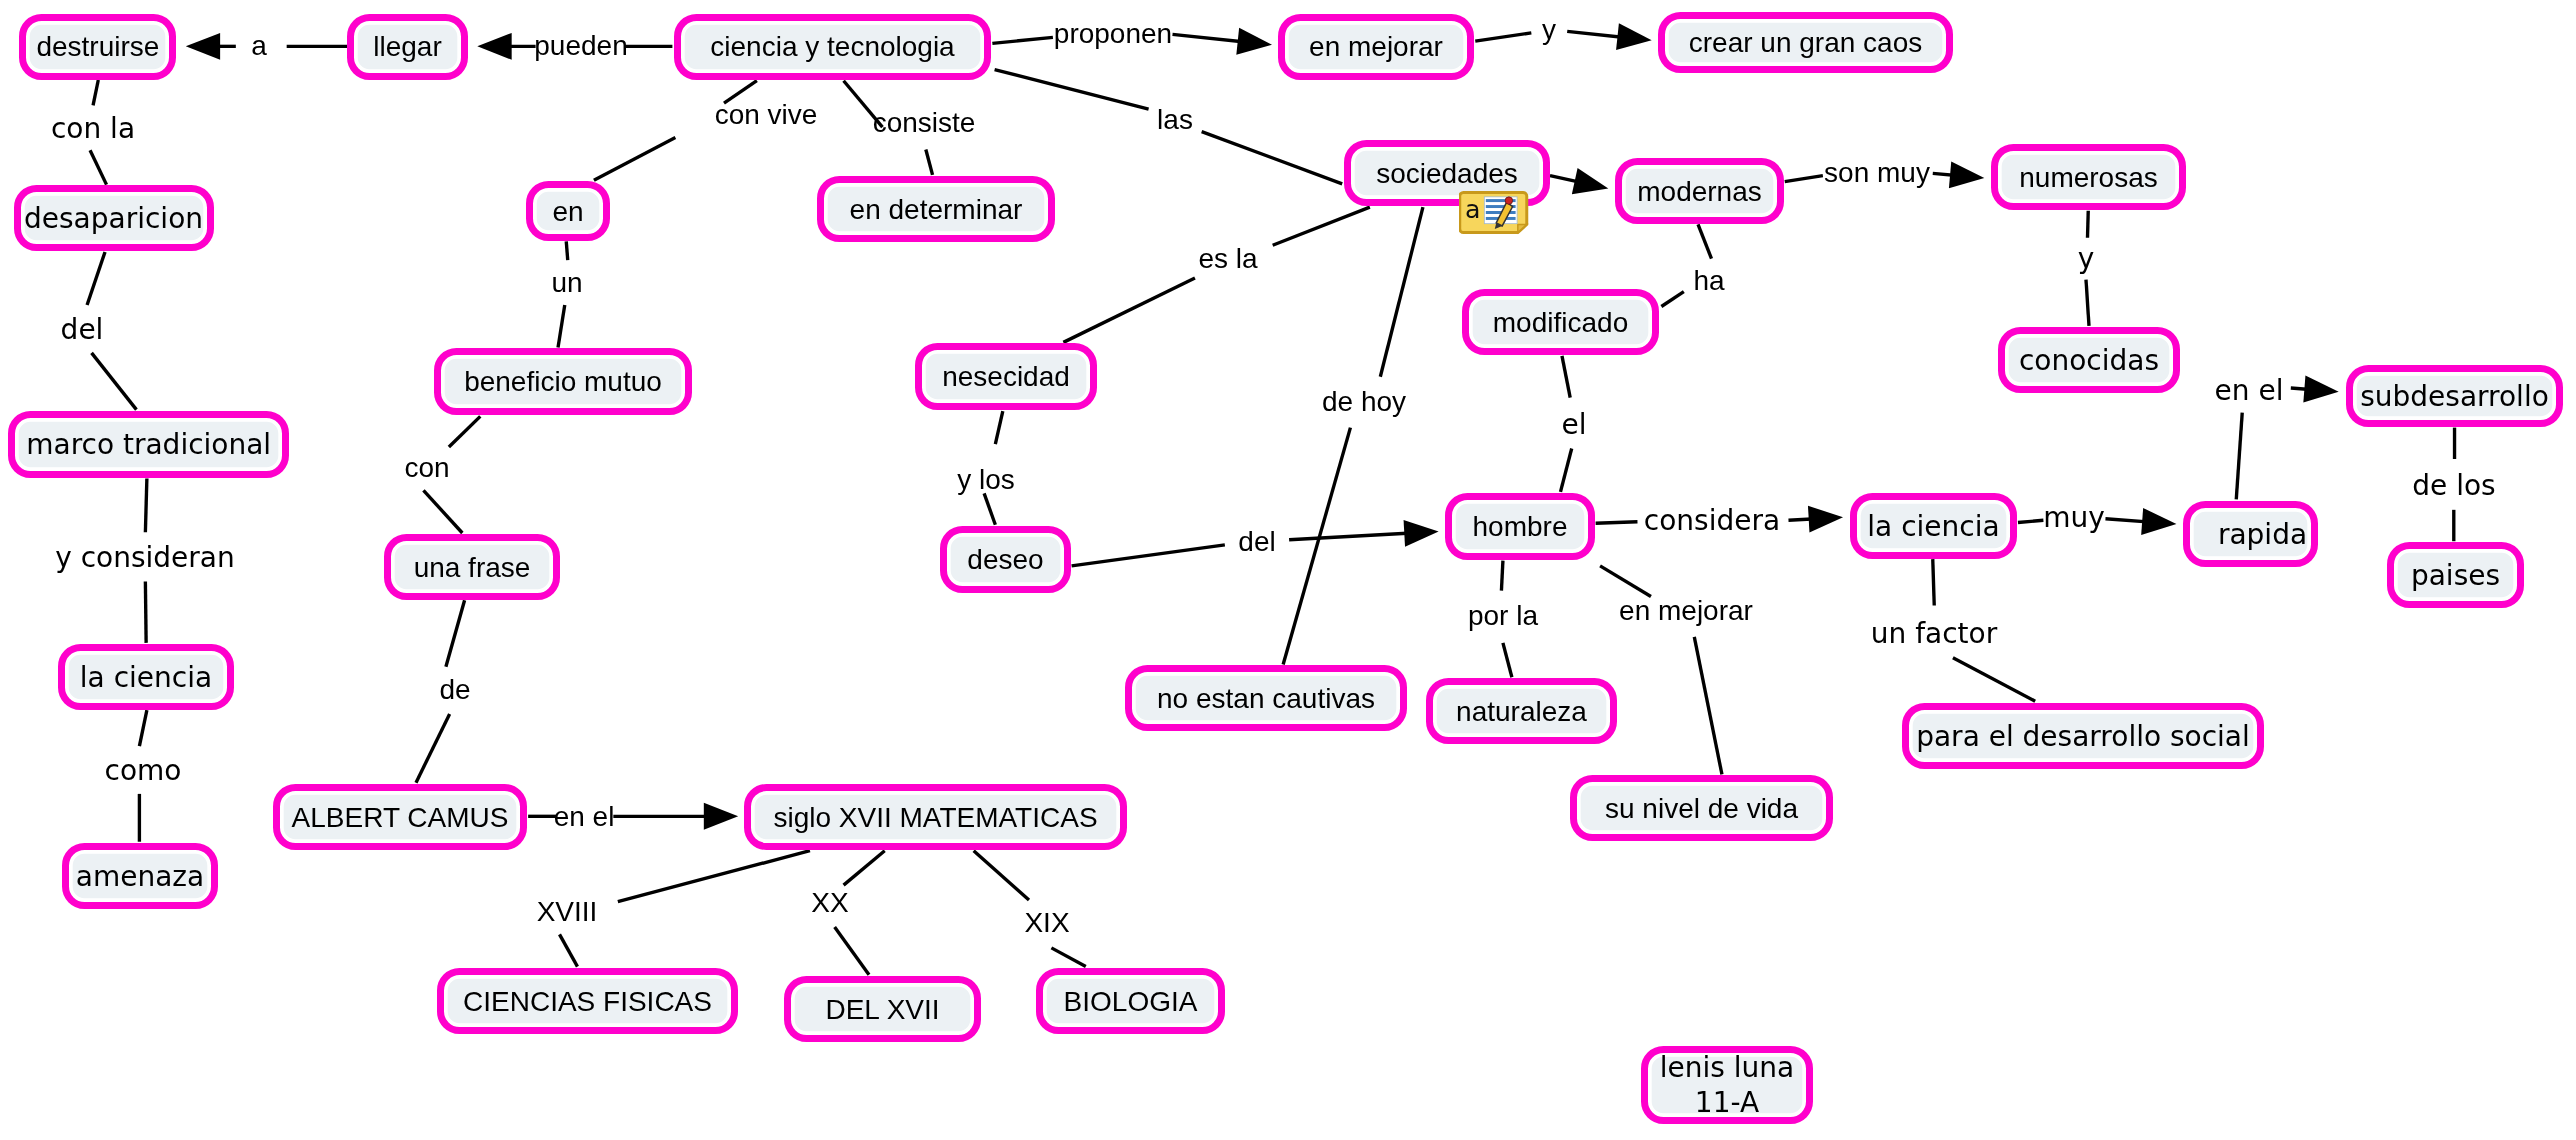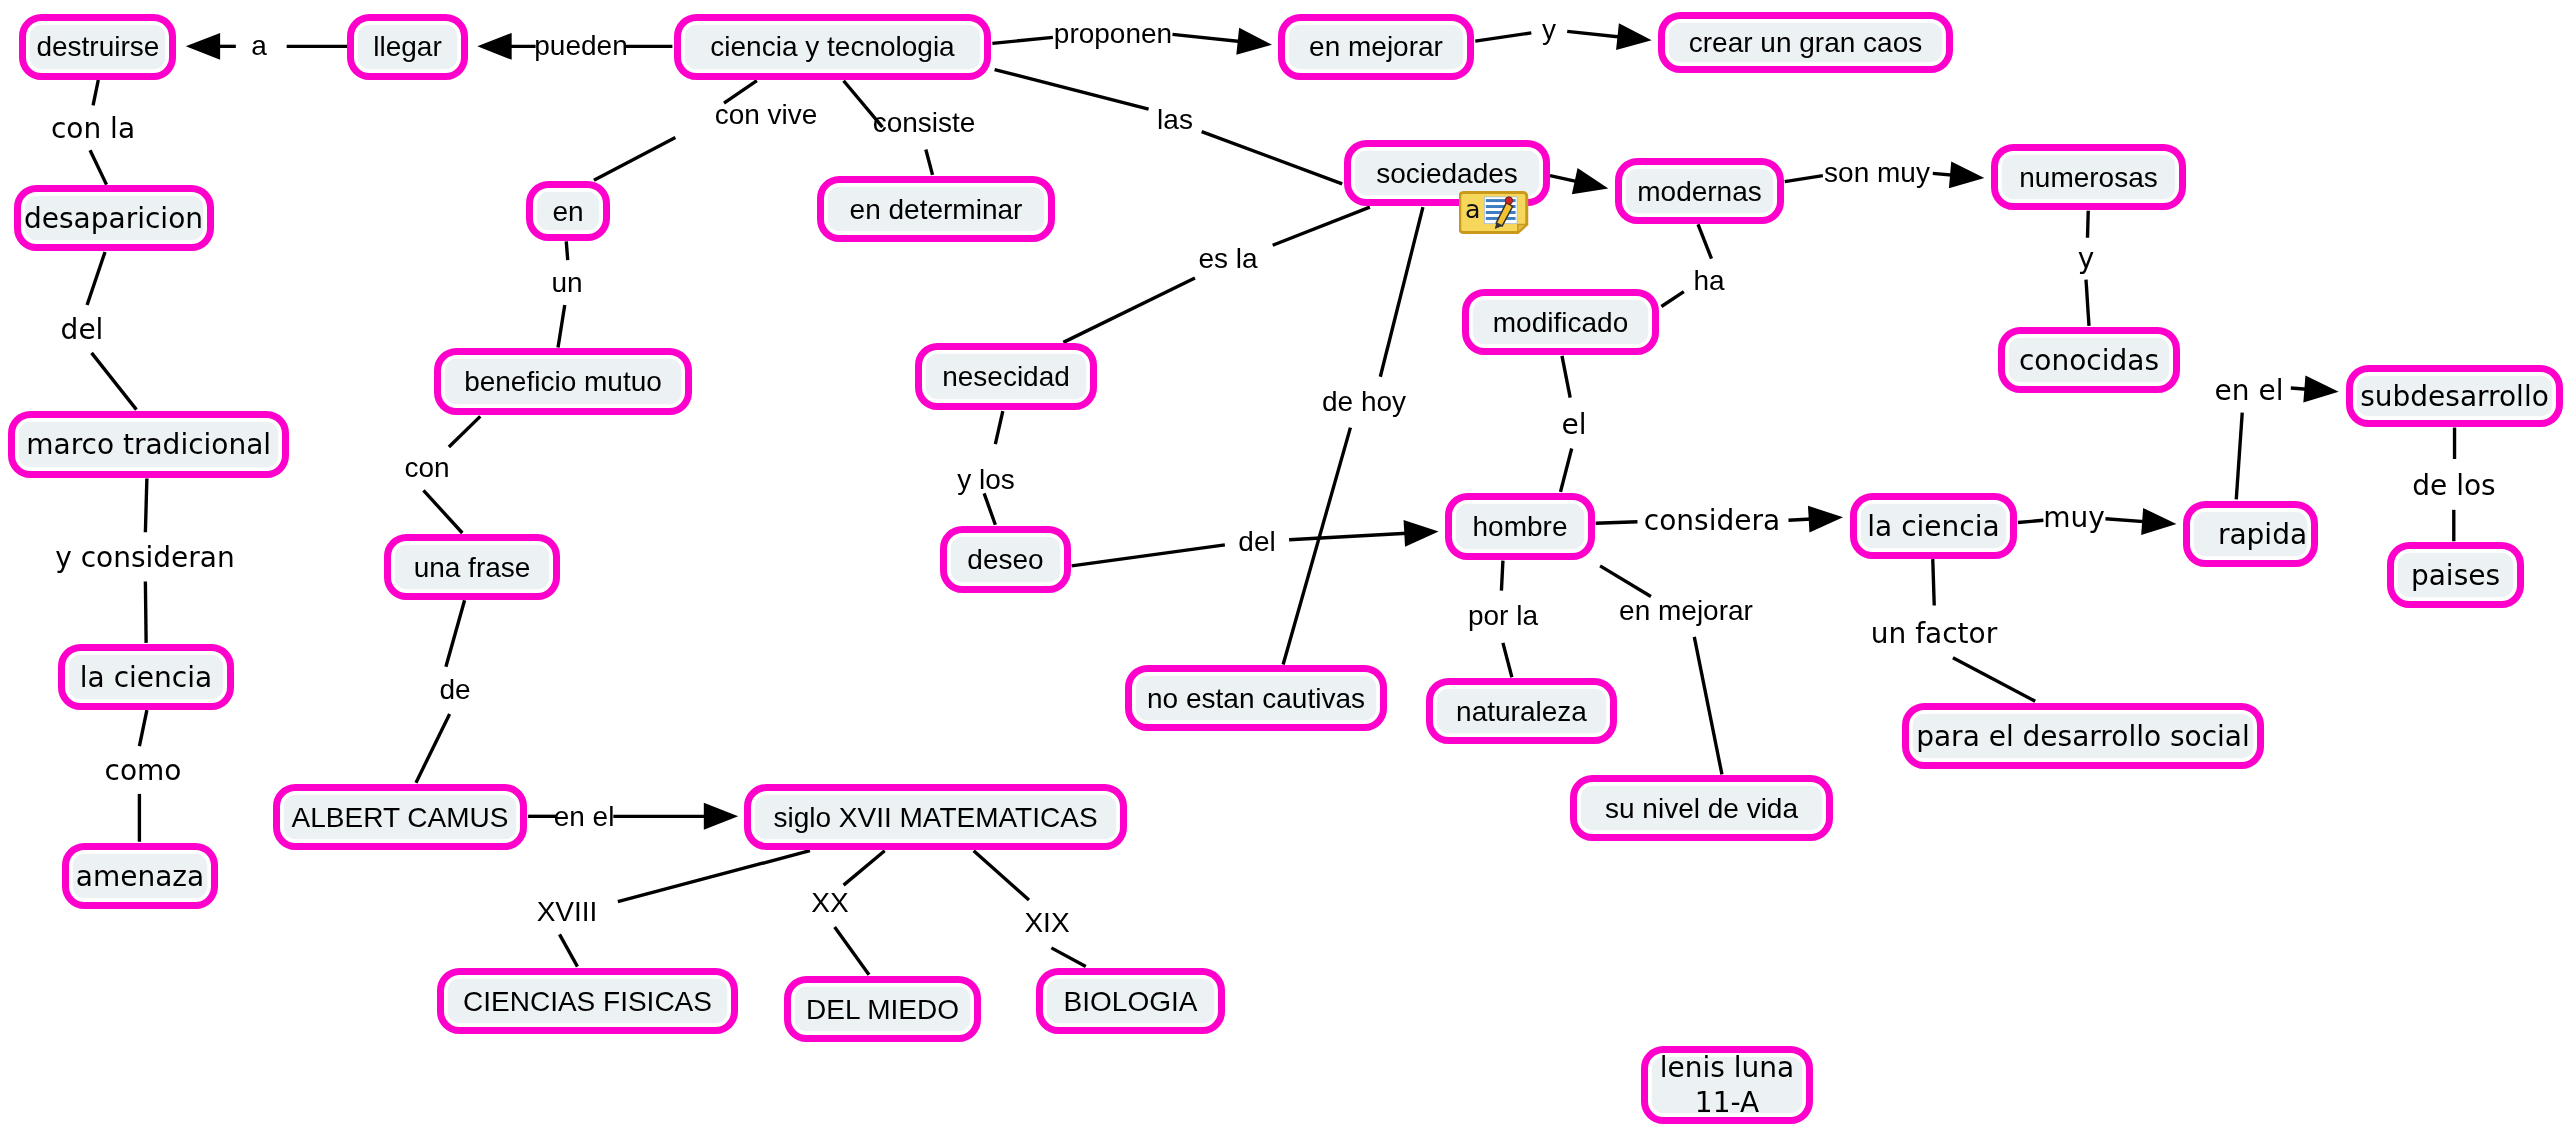--- a/index.html
+++ b/index.html
@@ -158,34 +158,34 @@
     <div class="node" style="left: 8.2px; top: 411px; width: 281px; height: 67px; border-color: rgb(255, 0, 204); background: rgb(236, 241, 244);">marco tradicional</div>
     <div class="node" style="left: 58px; top: 644px; width: 176px; height: 66px; border-color: rgb(255, 0, 204); background: rgb(236, 241, 244);">la ciencia</div>
     <div class="node" style="left: 62px; top: 843px; width: 156px; height: 66px; border-color: rgb(255, 0, 204); background: rgb(236, 241, 244);">amenaza</div>
     <div class="node narrow" style="left: 526px; top: 181px; width: 84px; height: 60px; border-color: rgb(255, 0, 204); background: rgb(236, 241, 244);">en</div>
     <div class="node narrow" style="left: 817px; top: 176px; width: 238px; height: 66px; border-color: rgb(255, 0, 204); background: rgb(236, 241, 244);">en determinar</div>
     <div class="node narrow" style="left: 434px; top: 348px; width: 258px; height: 67px; border-color: rgb(255, 0, 204); background: rgb(236, 241, 244);">beneficio mutuo</div>
     <div class="node narrow" style="left: 384px; top: 534px; width: 176px; height: 66px; border-color: rgb(255, 0, 204); background: rgb(236, 241, 244);">una frase</div>
     <div class="node narrow" style="left: 273px; top: 784px; width: 254px; height: 66px; border-color: rgb(255, 0, 204); background: rgb(236, 241, 244);">ALBERT CAMUS</div>
     <div class="node narrow" style="left: 744px; top: 784px; width: 383px; height: 66px; border-color: rgb(255, 0, 204); background: rgb(236, 241, 244);">siglo XVII MATEMATICAS</div>
     <div class="node narrow" style="left: 437px; top: 968px; width: 301px; height: 66px; border-color: rgb(255, 0, 204); background: rgb(236, 241, 244);">CIENCIAS FISICAS</div>
-    <div class="node narrow" style="left: 784px; top: 976px; width: 197px; height: 66px; border-color: rgb(255, 0, 204); background: rgb(236, 241, 244);">DEL MIEDO</div>
+    <div class="node narrow" style="left: 784px; top: 976px; width: 197px; height: 66px; border-color: rgb(255, 0, 204); background: rgb(236, 241, 244);">DEL XVII</div>
     <div class="node narrow" style="left: 1036px; top: 968px; width: 189px; height: 66px; border-color: rgb(255, 0, 204); background: rgb(236, 241, 244);">BIOLOGIA</div>
     <div class="node narrow" style="left: 1344px; top: 140px; width: 206px; height: 66px; border-color: rgb(255, 0, 204); background: rgb(236, 241, 244);">sociedades</div>
     <div class="node narrow" style="left: 1615px; top: 158px; width: 169px; height: 66px; border-color: rgb(255, 0, 204); background: rgb(236, 241, 244);">modernas</div>
     <div class="node narrow" style="left: 1991px; top: 144px; width: 195px; height: 66px; border-color: rgb(255, 0, 204); background: rgb(236, 241, 244);">numerosas</div>
     <div class="node" style="left: 1998px; top: 327px; width: 182px; height: 66px; border-color: rgb(255, 0, 204); background: rgb(236, 241, 244);">conocidas</div>
     <div class="node narrow" style="left: 1462px; top: 289px; width: 197px; height: 66px; border-color: rgb(255, 0, 204); background: rgb(236, 241, 244);">modificado</div>
     <div class="node narrow" style="left: 1445px; top: 493px; width: 150px; height: 67px; border-color: rgb(255, 0, 204); background: rgb(236, 241, 244);">hombre</div>
     <div class="node" style="left: 1850px; top: 493px; width: 167px; height: 66px; border-color: rgb(255, 0, 204); background: rgb(236, 241, 244);">la ciencia</div>
     <div class="node" style="left: 2183px; top: 501px; width: 135px; height: 66px; border-color: rgb(255, 0, 204); background: rgb(236, 241, 244); padding-left: 24px;">rapida</div>
     <div class="node" style="left: 2346px; top: 365px; width: 217px; height: 62px; border-color: rgb(255, 0, 204); background: rgb(236, 241, 244);">subdesarrollo</div>
     <div class="node" style="left: 2387px; top: 542px; width: 137px; height: 66px; border-color: rgb(255, 0, 204); background: rgb(236, 241, 244);">paises</div>
     <div class="node narrow" style="left: 915px; top: 343px; width: 182px; height: 67px; border-color: rgb(255, 0, 204); background: rgb(236, 241, 244);">nesecidad</div>
     <div class="node narrow" style="left: 940px; top: 526px; width: 131px; height: 67px; border-color: rgb(255, 0, 204); background: rgb(236, 241, 244);">deseo</div>
-    <div class="node narrow" style="left: 1125px; top: 665px; width: 262px; height: 66px; border-color: rgb(255, 0, 204); background: rgb(236, 241, 244); text-align: right;">no estan cautivas</div>
+    <div class="node narrow" style="left: 1125px; top: 665px; width: 282px; height: 66px; border-color: rgb(255, 0, 204); background: rgb(236, 241, 244); text-align: right;">no estan cautivas</div>
     <div class="node narrow" style="left: 1426px; top: 678px; width: 191px; height: 66px; border-color: rgb(255, 0, 204); background: rgb(236, 241, 244);">naturaleza</div>
     <div class="node narrow" style="left: 1570px; top: 775px; width: 263px; height: 66px; border-color: rgb(255, 0, 204); background: rgb(236, 241, 244);">su nivel de vida</div>
     <div class="node" style="left: 1902px; top: 703px; width: 362px; height: 66px; border-color: rgb(255, 0, 204); background: rgb(236, 241, 244);">para el desarrollo social</div>
     <div class="node" style="left: 1641px; top: 1046px; width: 172px; height: 78px; border-color: rgb(255, 0, 204); background: rgb(236, 241, 244);">lenis luna
 11-A</div>
   </div>
 
 
 </body></html>

